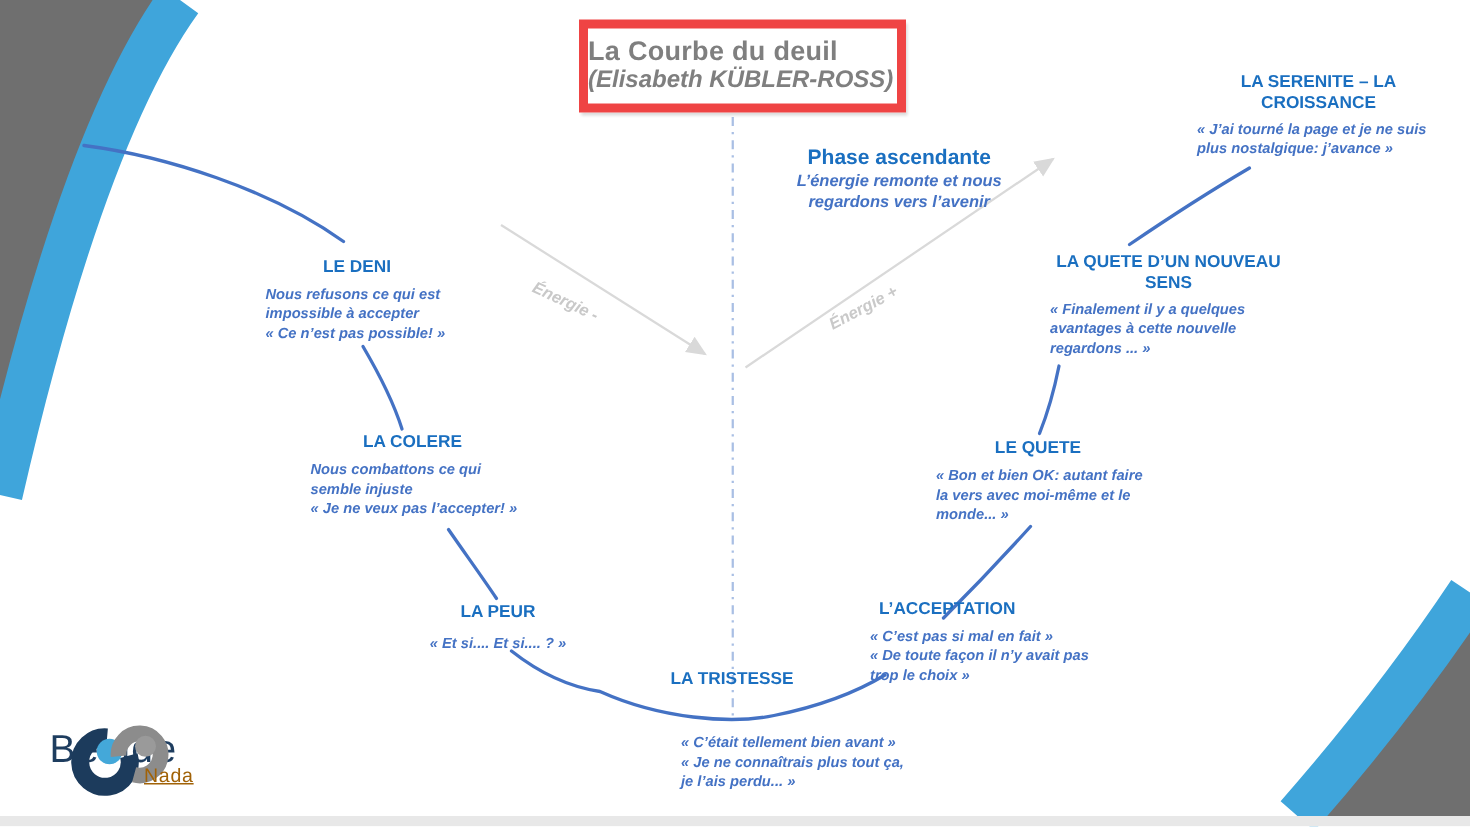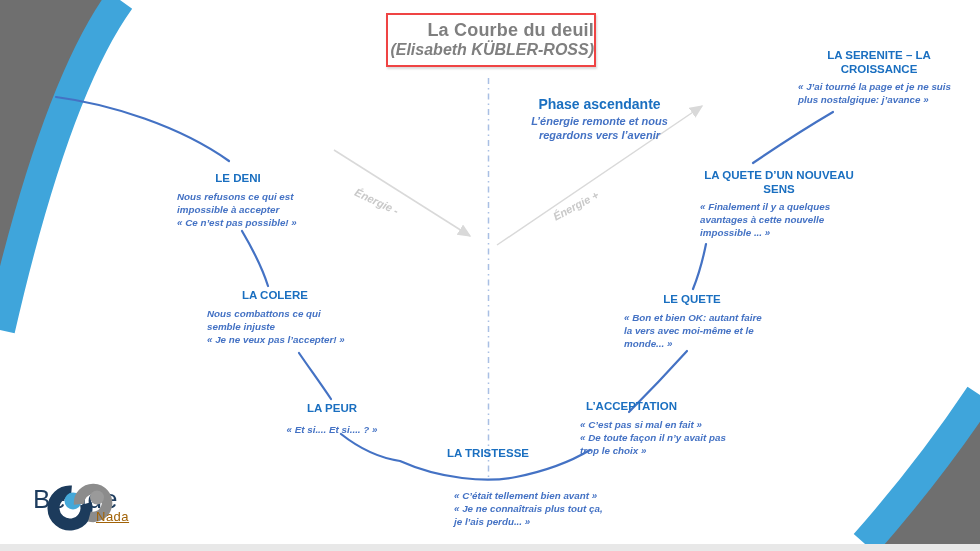--- a/index.html
+++ b/index.html
@@ -4,22 +4,22 @@
 <style>
   html,body{margin:0;padding:0;background:#fff;}
   .slide{
     position:relative;width:980px;height:551px;background:#fff;overflow:hidden;
     font-family:"Liberation Sans","DejaVu Sans",sans-serif;
   }
   svg.decor{position:absolute;left:0;top:0;z-index:1;}
   .layer{position:absolute;z-index:2;}
 
   .title-box{
-    left:386px;top:13px;width:206px;padding:5px 0 6px 0;text-align:right;
-    background:#fff;border:2px solid #ef4444;box-shadow:1px 2px 2px rgba(0,0,0,.15);
+    left:386px;top:13px;width:206px;padding:5px 0 6px 0;text-align:left;
+    background:#fff;border:6px solid #ef4444;box-shadow:1px 2px 2px rgba(0,0,0,.15);
   }
   .title-box .t{font-size:18px;font-weight:bold;color:#7F7F7F;letter-spacing:.2px;}
   .title-box .s{font-size:16px;font-weight:bold;font-style:italic;color:#7F7F7F;margin-top:0;}
 
   .phase{text-align:center;}
   .phase-title{font-size:14px;font-weight:bold;color:#1A6FC0;margin-bottom:2px;}
   .phase-body div{font-size:11px;font-style:italic;font-weight:600;color:#4472C4;line-height:14px;white-space:nowrap;}
 
   .stage-title{font-size:11.5px;font-weight:bold;color:#1A6FC0;line-height:13.5px;margin-bottom:4px;}
   .stage-body div{font-size:9.8px;font-style:italic;font-weight:600;color:#4472C4;line-height:13px;white-space:nowrap;}
@@ -137,21 +137,21 @@
         <div>la vers avec moi-même et le</div>
         <div>monde... »</div>
       </div>
   </div>
 
   <div class="layer" style="left:691px;top:156px;width:176px;margin-top:13px;">
     <div class="stage-title center">LA QUETE D’UN NOUVEAU SENS</div>
     <div class="stage-body" style="padding-left:9px;">
         <div>« Finalement il y a quelques</div>
         <div>avantages à cette nouvelle</div>
-        <div>impossible ... »</div>
+        <div>regardons ... »</div>
       </div>
   </div>
 
   <div class="layer" style="left:798px;top:49px;width:162px;">
     <div class="stage-title center">LA SERENITE – LA CROISSANCE</div>
     <div class="stage-body">
         <div>« J’ai tourné la page et je ne suis</div>
         <div>plus nostalgique: j’avance »</div>
       </div>
   </div>

